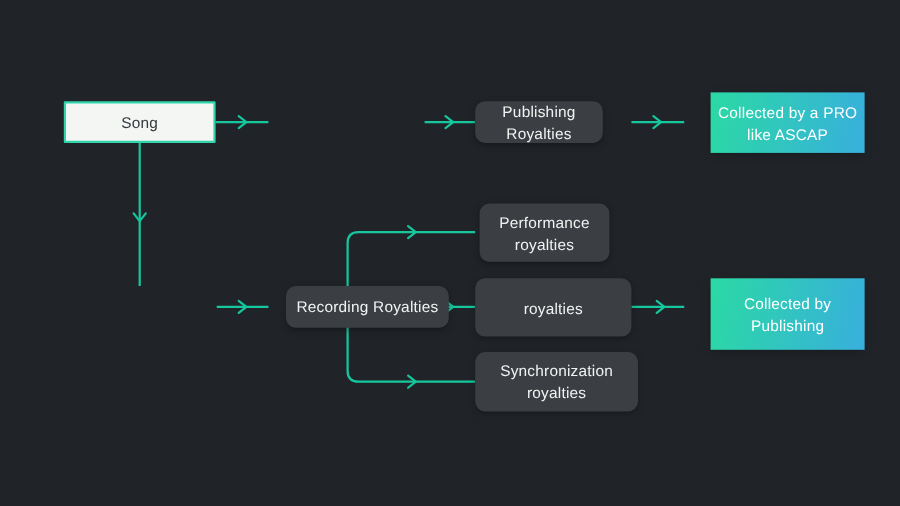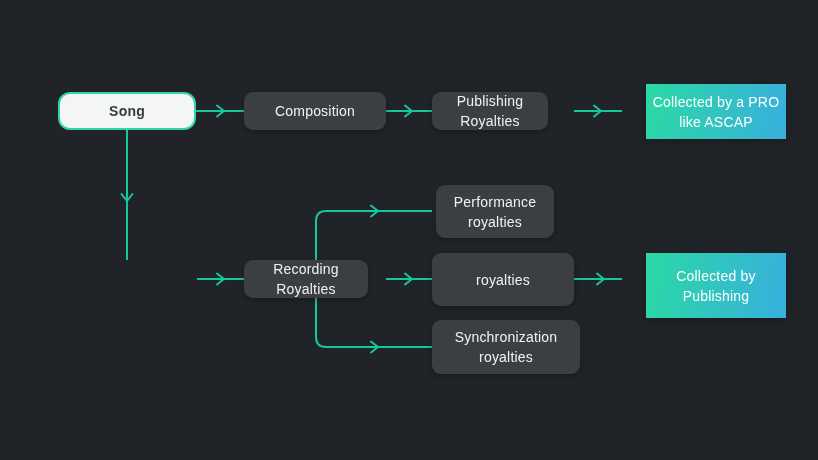--- a/index.html
+++ b/index.html
@@ -37,22 +37,22 @@
   }
   .node--dark{
     background:var(--node-fill);
     color:var(--node-text);
     box-shadow:0 2px 6px rgba(0,0,0,.28);
   }
   .node--light{
     background:var(--song-fill);
     color:var(--song-text);
     border:2px solid var(--song-border);
-    border-radius:12px;
-    font-weight:700;
+    border-radius:1px;
+    font-weight:400;
     align-items:center;
   }
   .node--gradient{
     background:linear-gradient(100deg,var(--gradient-start),var(--gradient-end));
     color:#ffffff;
     border-radius:0;
     font-weight:400;
     box-shadow:0 2px 8px rgba(0,0,0,.3);
     margin-left:24px;
   }
@@ -108,35 +108,32 @@
     <g>
       <path class="wire" d="M574 279 H622"></path>
       <polyline class="head" points="597,273.5 604,279 597,284.5"></polyline>
     </g>
   </svg>
 
   <div class="node node--light" style="left:58px;top:92px;width:138px;height:38px">
     <span class="line">Song</span>
   </div>
 
-  <div class="node node--dark" style="left:244px;top:92px;width:142px;height:38px">
-    <span class="line">Composition</span>
-  </div>
 
   <div class="node node--dark" style="left:432px;top:92px;width:116px;height:38px">
     <span class="line">Publishing Royalties</span>
   </div>
 
   <div class="node node--gradient" style="left:622px;top:84px;width:140px;height:55px">
     <span class="line">Collected by a PRO</span>
     <span class="line">like ASCAP</span>
   </div>
 
 
-  <div class="node node--dark" style="left:244px;top:260px;width:124px;height:38px">
+  <div class="node node--dark" style="left:260px;top:260px;width:148px;height:38px">
     <span class="line">Recording Royalties</span>
   </div>
 
   <div class="node node--dark" style="left:436px;top:185px;width:118px;height:53px">
     <span class="line">Performance</span>
     <span class="line">royalties</span>
   </div>
 
   <div class="node node--dark" style="left:432px;top:253px;width:142px;height:53px">
     <span class="line">royalties</span>

